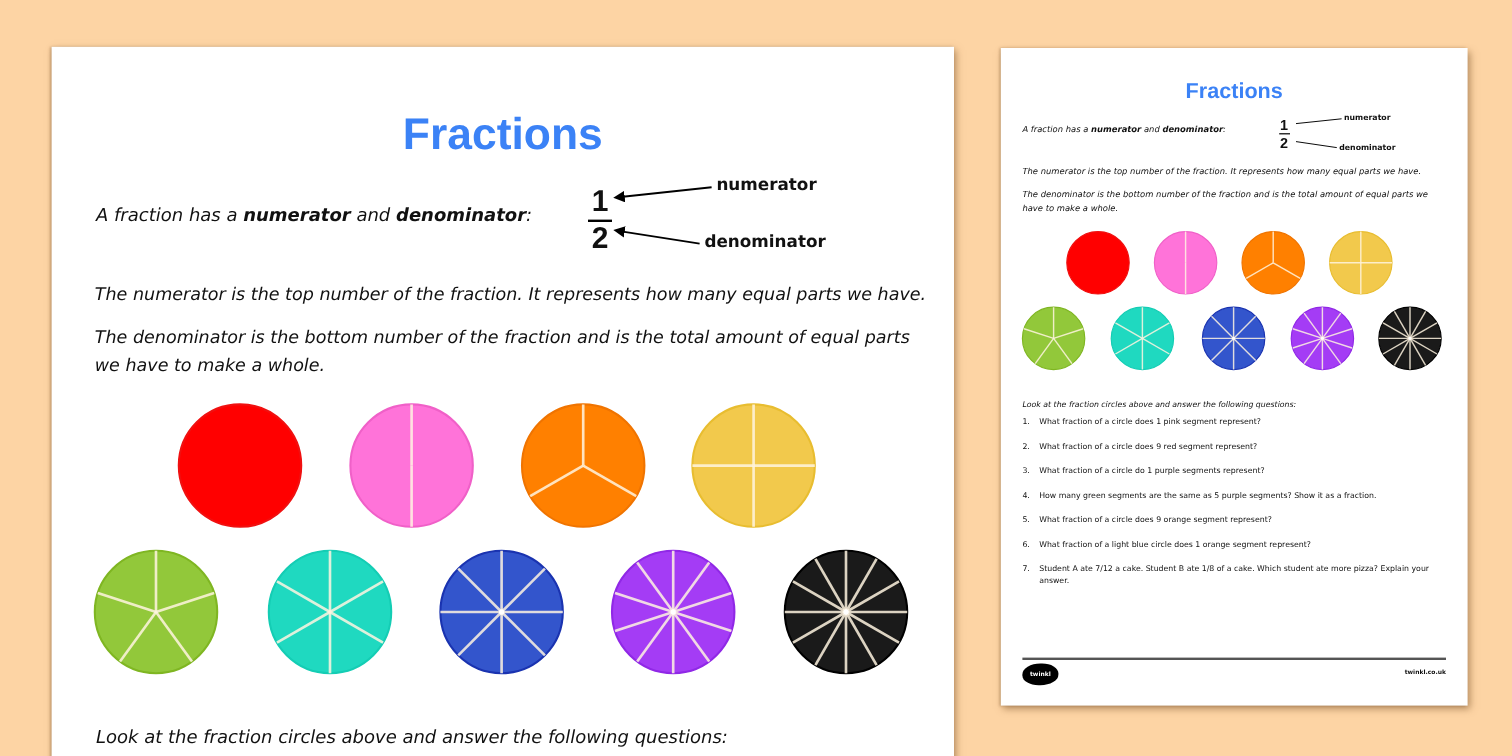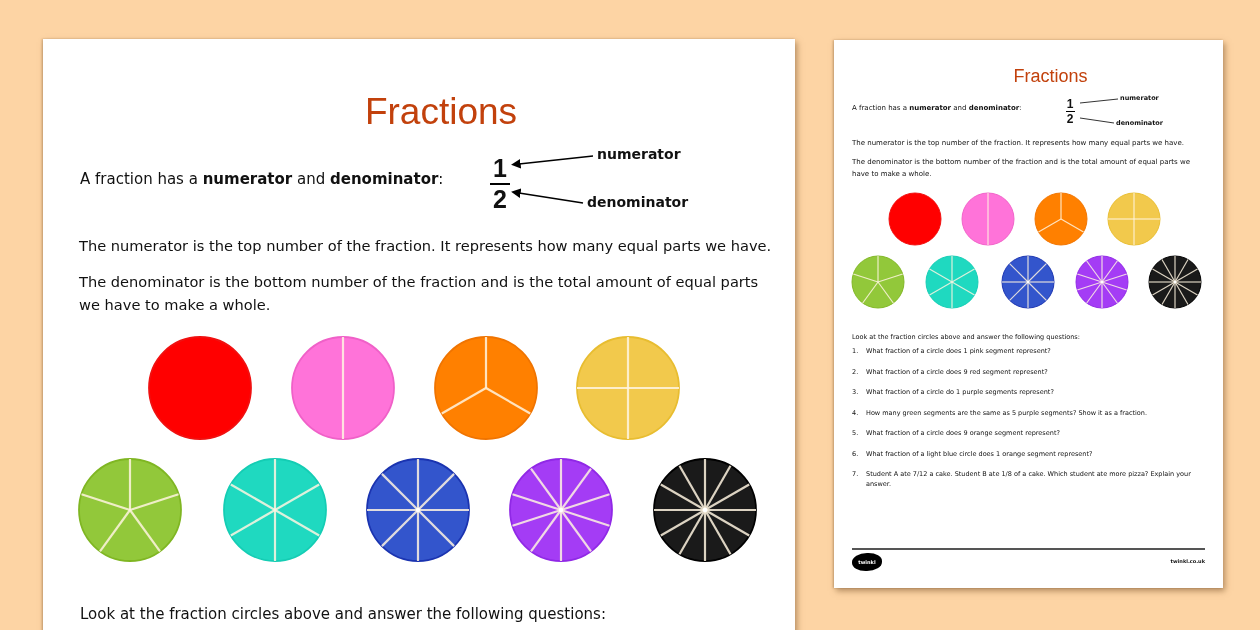--- a/index.html
+++ b/index.html
@@ -9,22 +9,22 @@
     font-family:"DejaVu Sans", sans-serif; color:#111;
   }
   .page {
     position:absolute; background:#fff;
     box-shadow: 2px 3px 6px rgba(120,80,40,0.55), -1px 0 2px rgba(120,80,40,0.35);
     overflow:hidden;
   }
   #page-large { left:43px; top:39px; width:752px; height:600px; }
   #page-small { left:834px; top:40px; width:389px; height:548px; }
 
-  .title { position:absolute; font-family:"Liberation Sans", sans-serif; font-weight:normal; color:#c2410c; text-align:center;margin-left:22px; }
-  .txt { position:absolute; white-space:nowrap; color:#111; }
+  .title { position:absolute; font-family:"Liberation Sans", sans-serif; font-weight:bold; color:#3b82f6; text-align:center; }
+  .txt { position:absolute; white-space:nowrap; color:#111;font-style:italic; }
   .txt b { font-weight:bold; }
   .frac { position:absolute; font-family:"Liberation Sans", sans-serif; font-weight:bold; text-align:center; line-height:1; }
   .frac .bar { background:#000; }
   .lbl { position:absolute; font-weight:bold; white-space:nowrap; }
   svg.arrows { position:absolute; left:0; top:0; overflow:visible; }
   .circle { position:absolute; }
 
   
   #page-large .title { left:0; width:752px; top:52px; font-size:37px; }
   #page-large .intro { left:37px; top:131px; font-size:15px; }

